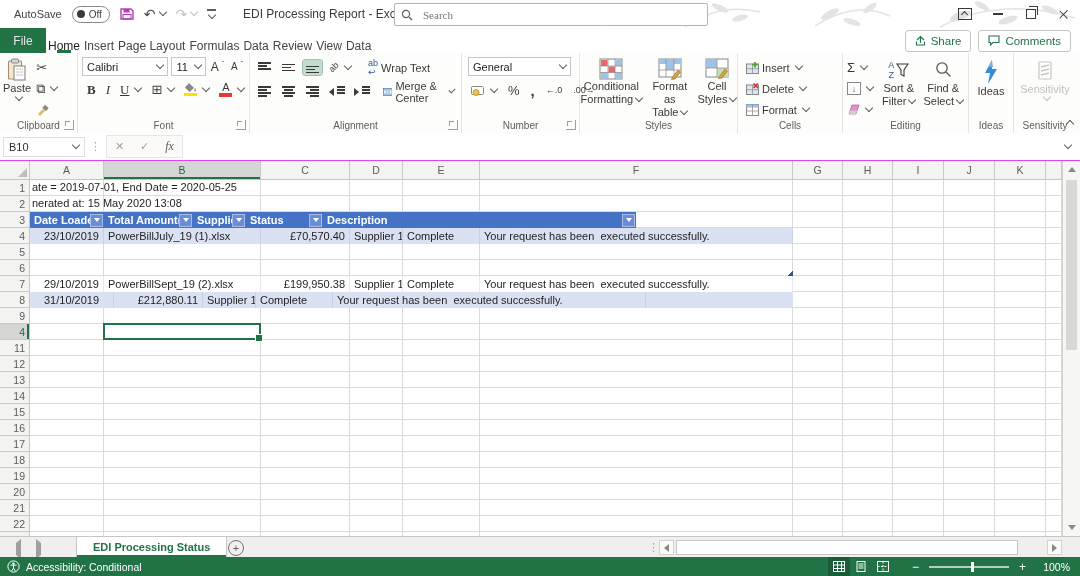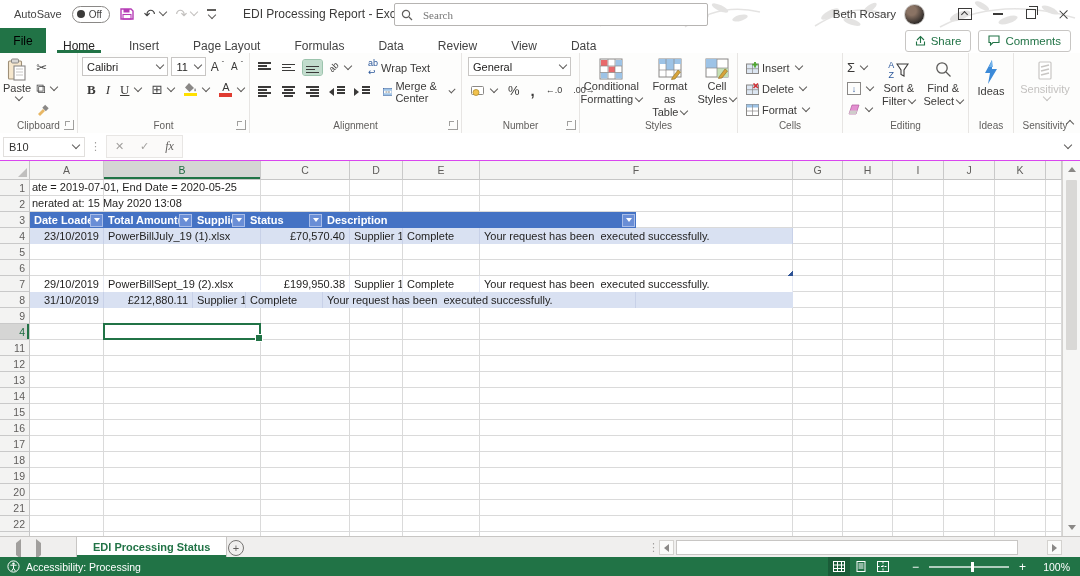--- a/index.html
+++ b/index.html
@@ -28,22 +28,22 @@
   .min-glyph{width:10px;height:1.4px;background:#3b3a39;}
   .restore-glyph{width:8px;height:8px;border:1.2px solid #3b3a39;position:relative;}
   .restore-glyph:before{content:'';position:absolute;left:2px;top:-4px;width:8px;height:8px;border:1.2px solid #3b3a39;border-left:none;border-bottom:none;}
   .close-glyph{position:relative;width:11px;height:11px;}
   .close-glyph:before,.close-glyph:after{content:'';position:absolute;left:5px;top:0;width:1.4px;height:11px;background:#3b3a39;}
   .close-glyph:before{transform:rotate(45deg);} .close-glyph:after{transform:rotate(-45deg);}
   .ribbonopt-glyph{width:12px;height:10px;border:1.2px solid #3b3a39;position:relative;}
   .ribbonopt-glyph:after{content:'';width:4px;height:4px;border-left:1.2px solid #3b3a39;border-top:1.2px solid #3b3a39;transform:rotate(45deg);position:absolute;left:3px;top:3px;}
   
   #ribbontabs{position:absolute;left:0;top:28px;width:1080px;height:25px;background:#fff;border-bottom:1px solid #e1dfdd;display:flex;align-items:stretch;}
-  .file-tab{background:#217346;color:#000000;width:46px;display:flex;align-items:center;justify-content:center;font-size:12px;}
-  .rtab{padding:0 17px;display:flex;align-items:center;font-size:12px;color:#444;position:relative;margin-top:10px;}
+  .file-tab{background:#217346;color:#e5e5e5;width:46px;display:flex;align-items:center;justify-content:center;font-size:12px;}
+  .rtab{padding:0 2px;display:flex;align-items:center;font-size:12px;color:#444;position:relative;margin-top:10px;}
   .rtab.active{color:#252423;}
   .rtab.active:after{content:'';position:absolute;left:11px;right:11px;bottom:0;height:2.6px;background:#217346;}
   #tab-actions{margin-left:auto;display:flex;align-items:center;gap:7px;padding-right:9px;}
   .pillbtn{border:1px solid #c8c6c4;border-radius:3px;height:20px;display:flex;align-items:center;gap:5px;padding:0 9px;color:#217346;font-size:11.5px;background:#fff;}
   
   #ribbon{position:absolute;left:0;top:53px;width:1080px;height:80px;background:#fdfdfc;border-bottom:1px solid #d8d6d4;display:flex;}
   .rgroup{position:relative;border-right:1px solid #e7e5e3;box-sizing:border-box;padding-top:3px;}
   .glabel{position:absolute;bottom:2px;left:0;right:0;text-align:center;font-size:10px;color:#605e5c;}
   .launcher{position:absolute;right:3px;bottom:3px;width:9px;height:9px;border-left:1px solid #8a8886;border-bottom:1px solid #8a8886;transform:rotate(-90deg);opacity:.8;}
   .launcher:after{content:'';position:absolute;right:1px;top:1px;width:4px;height:4px;border-right:1.2px solid #8a8886;border-top:1.2px solid #8a8886;}
@@ -172,24 +172,20 @@
   <div id="doc-title">EDI Processing Report  -  Excel</div>
 
   <div id="search-box">
     <svg width="12" height="12" viewBox="0 0 12 12">
       <circle cx="5" cy="5" r="3.6" fill="none" stroke="#605e5c" stroke-width="1.2"></circle>
       <line x1="8" y1="8" x2="11" y2="11" stroke="#605e5c" stroke-width="1.2"></line>
     </svg>
     <input type="text" placeholder="Search" style="">
   </div>
 
-  <div id="user-chip">
-    <span>Beth Rosary</span>
-    <span class="avatar"></span>
-  </div>
 
   <div id="win-controls">
     <div class="winbtn">
         <span class="ribbonopt-glyph"></span>
       </div>
     <div class="winbtn">
         <span class="min-glyph"></span>
       </div>
     <div class="winbtn">
         <span class="restore-glyph"></span>
@@ -701,21 +697,21 @@
         </div>
         <div class="trow" style="background: rgb(255, 255, 255); margin-top: 32px;">
           <div class="td" style="width: 74px; text-align: right;">29/10/2019</div>
           <div class="td" style="width: 157px; text-align: left;">PowerBillSept_19 (2).xlsx</div>
           <div class="td" style="width: 89px; text-align: right;">£199,950.38</div>
           <div class="td" style="width: 53px; text-align: left;">Supplier 1</div>
           <div class="td" style="width: 77px; text-align: left;">Complete</div>
           <div class="td" style="width: 313px; text-align: left;">Your request has been  executed successfully.</div>
         </div>
         <div class="trow" style="background: rgb(217, 225, 242);">
-          <div class="td" style="width: 74px; text-align: right;">31/10/2019</div>
+          <div class="td" style="width: 84px; text-align: center;">31/10/2019</div>
           <div class="td" style="width: 89px; text-align: right;">£212,880.11</div>
           <div class="td" style="width: 53px; text-align: left;">Supplier 1</div>
           <div class="td" style="width: 77px; text-align: left;">Complete</div>
           <div class="td" style="width: 313px; text-align: left;">Your request has been  executed successfully.</div>
         </div>
       </div>
       <div id="tbl-resize" style="left: 757px; top: 90px;"></div>
       <div id="selbox" style="left: 73px; top: 143px; width: 158px; height: 17px;">
         <div id="fillhandle"></div>
       </div>
@@ -751,21 +747,21 @@
     </div>
 </div>
 
 <div id="statusbar">
   <div id="sb-left">
     <svg width="13" height="13" viewBox="0 0 13 13">
       <circle cx="6.5" cy="6.5" r="5.6" fill="none" stroke="#fff" stroke-width="1"></circle>
       <circle cx="6.5" cy="3.6" r="1.2" fill="#fff"></circle>
       <path d="M3.4 5.2 L9.6 5.2 M6.5 5.2 L6.5 8.2 M6.5 8.2 L4.6 11 M6.5 8.2 L8.4 11" stroke="#fff" stroke-width="1" fill="none"></path>
     </svg>
-    <span>Accessibility: Processing</span>
+    <span>Accessibility: Conditional</span>
   </div>
   <div id="sb-right">
     <span class="viewbtn active">
       <svg width="12" height="11" viewBox="0 0 12 11">
           <rect x="0.5" y="0.5" width="11" height="10" fill="none" stroke="#fff"></rect>
           <line x1="0.5" y1="4" x2="11.5" y2="4" stroke="#fff"></line>
           <line x1="0.5" y1="7.5" x2="11.5" y2="7.5" stroke="#fff"></line>
           <line x1="4.5" y1="0.5" x2="4.5" y2="10.5" stroke="#fff"></line>
           <line x1="8.5" y1="0.5" x2="8.5" y2="10.5" stroke="#fff"></line>
         </svg>

